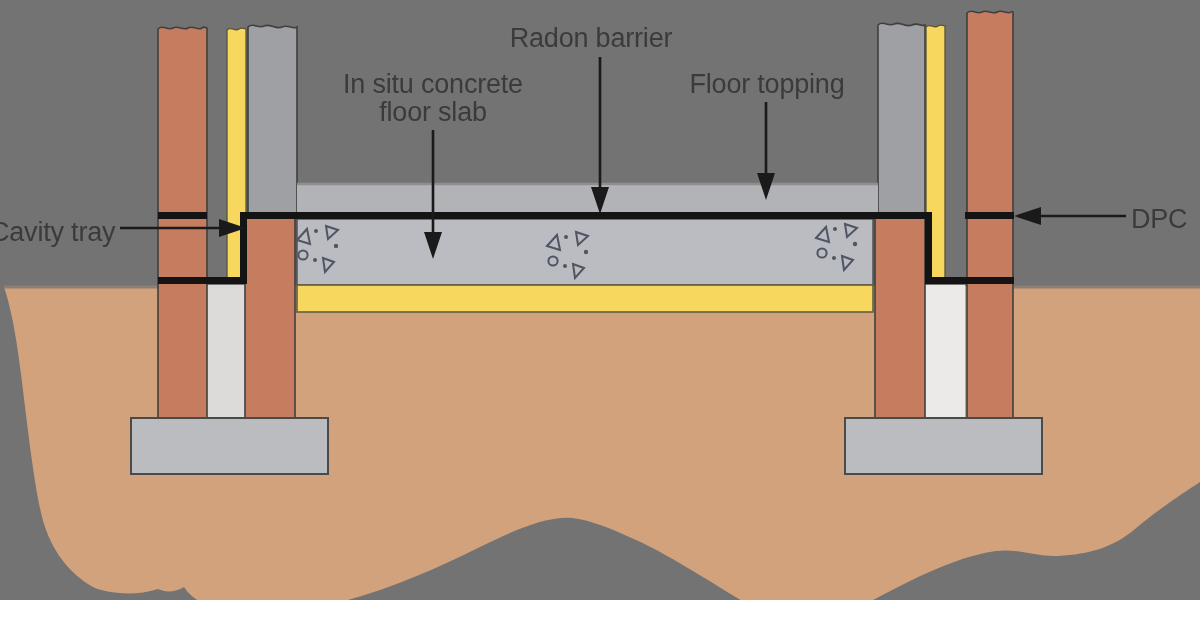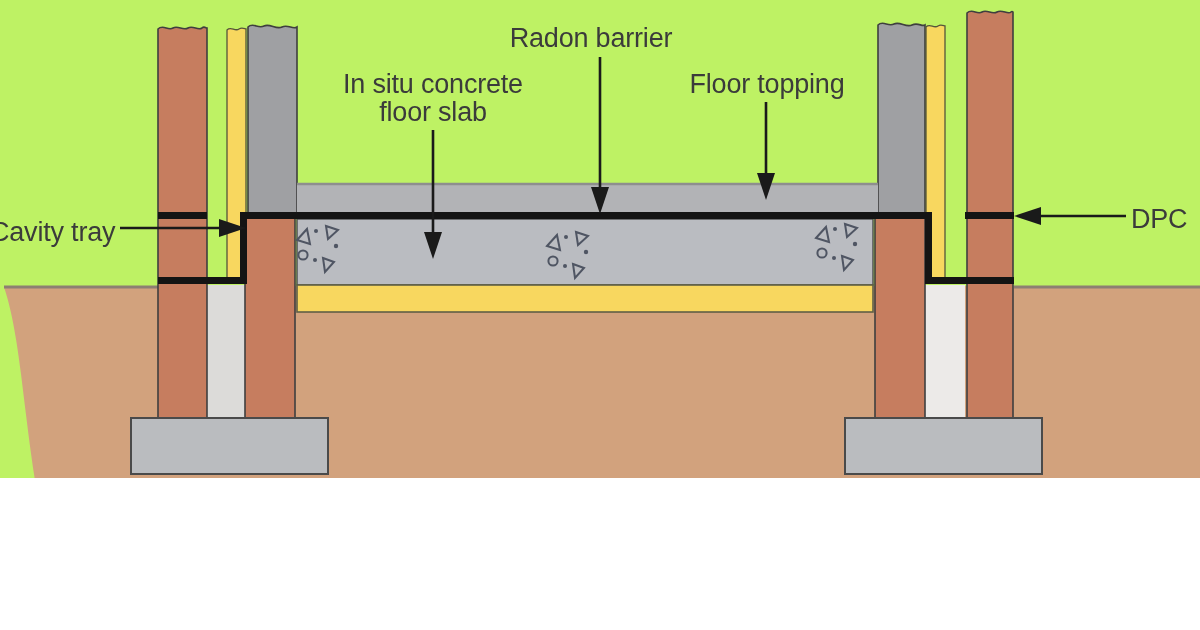--- a/index.html
+++ b/index.html
@@ -1,16 +1,16 @@
 <!DOCTYPE html>
 <html><head>
 <meta charset="utf-8">
 <style>
   html,body{margin:0;padding:0;background:#ffffff;}
-  .stage{position:relative;width:1200px;height:478px;background:#bef264;overflow:hidden;
+  .stage{position:relative;width:1200px;height:600px;background:#737373;overflow:hidden;
          font-family:"Liberation Sans", sans-serif;}
   svg{display:block;}
   .label{fill:#3b3b3b;font-family:"Liberation Sans", sans-serif;font-size:27px;letter-spacing:-0.2px;}
   .arrow-line{stroke:#1a1a1a;stroke-width:2.6;fill:none;}
   .arrow-head{fill:#1a1a1a;stroke:none;}
   .outline{stroke:#3f3f3f;stroke-width:1.6;}
 </style>
 </head>
 <body>
 

